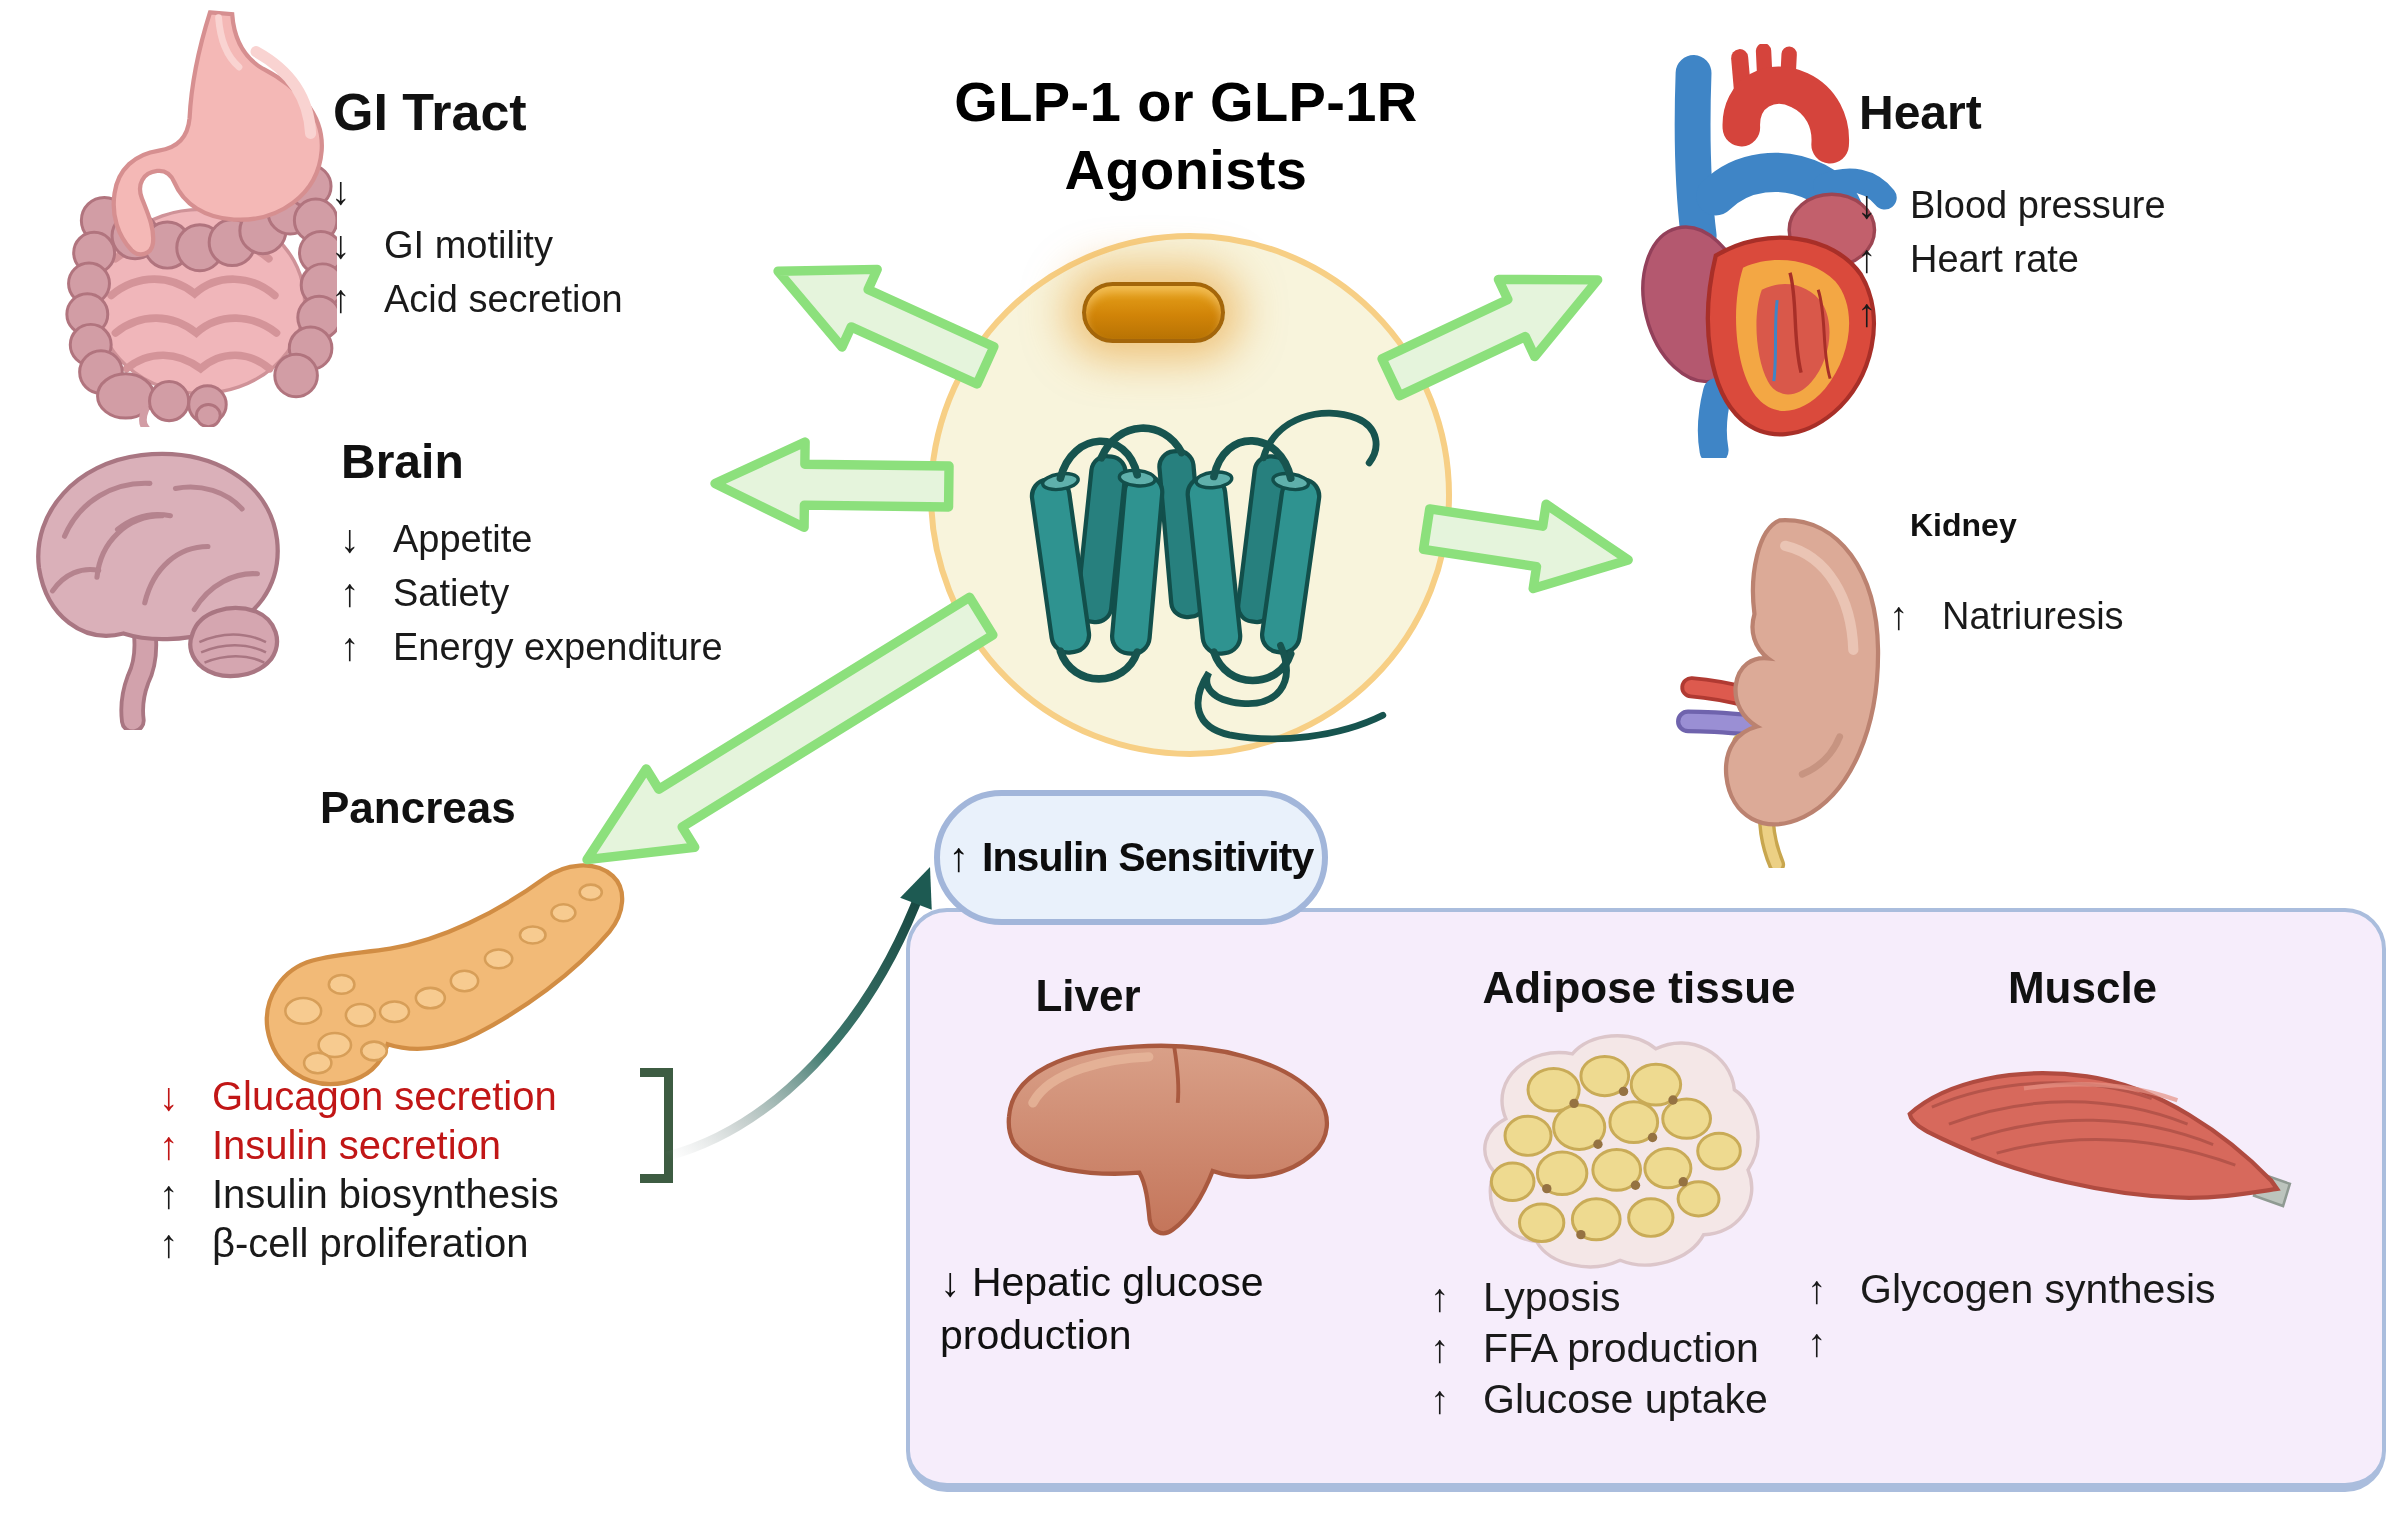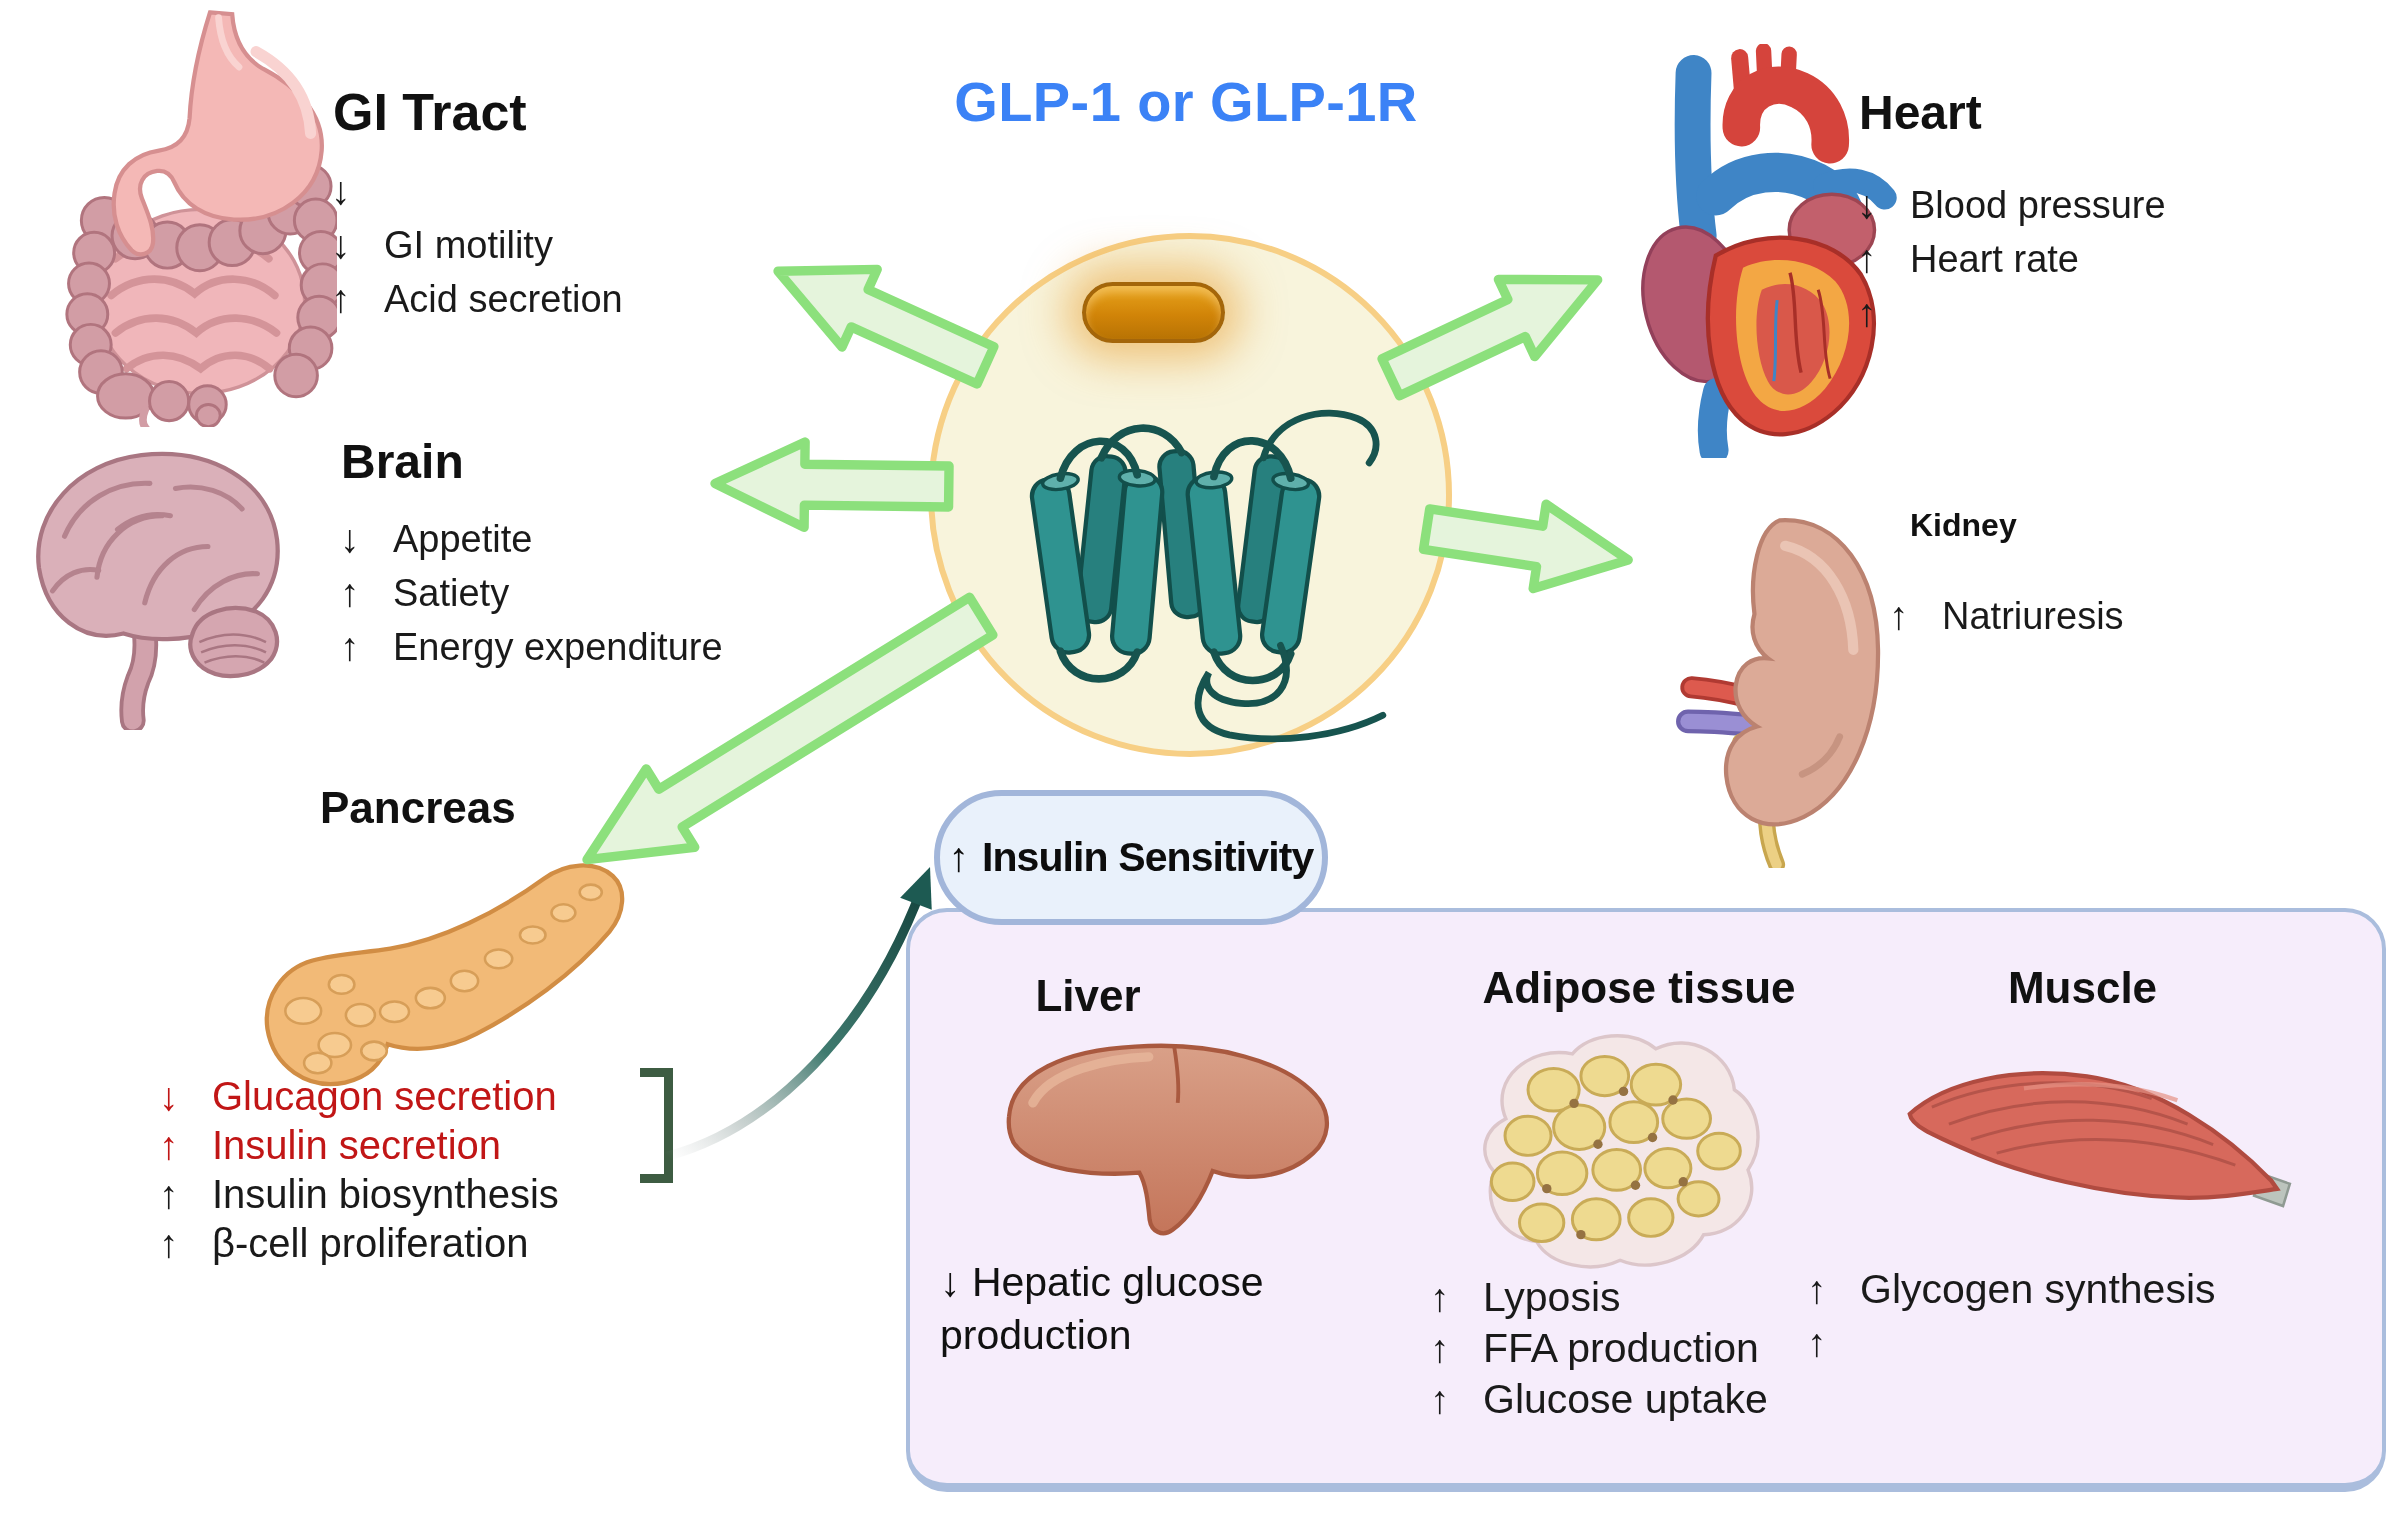--- a/index.html
+++ b/index.html
@@ -2,21 +2,21 @@
 <html style="font-size:13.7px"><head>
 <meta charset="utf-8">
 <style>
   html,body{margin:0;padding:0;background:#fff;}
   .canvas{position:relative;width:2401px;height:1519px;background:#ffffff;overflow:hidden;
           font-family:"Liberation Sans","DejaVu Sans",sans-serif;color:#1a1a1a;}
   .abs{position:absolute;}
   .heading{font-weight:700;font-size:46px;color:#111;white-space:nowrap;}
   .list .li{display:flex;align-items:baseline;gap:12px;font-size:38px;line-height:54px;white-space:nowrap;}
   .list .arr{display:inline-block;width:41px;font-size:39px;}
-  .title{font-weight:700;font-size:56px;line-height:68px;color:#3b82f6;text-align:center;letter-spacing:0.4px;}
+  .title{font-weight:700;font-size:56px;line-height:68px;color:#000000;text-align:center;letter-spacing:0.4px;}
   .circle{position:absolute;left:928px;top:233px;width:512px;height:512px;border-radius:50%;
           background:#f8f4dc;border:6px solid #f7cf85;z-index:2;}
   .pill{position:absolute;left:1082px;top:282px;width:135px;height:53px;border-radius:31px;
         background:linear-gradient(180deg,#e8a41c 0%,#d18408 55%,#b87304 100%);
         border:4.3px solid #a4660a;z-index:3;
         box-shadow:0 0 41px 17px rgba(232,150,30,.5), inset 0 6.8px 8.5px rgba(255,220,150,.45);}
   .badge{position:absolute;left:934px;top:790px;width:394px;height:135px;border-radius:72px;
          background:#e9f1fb;border:6px solid #a2b6da;z-index:6;display:flex;align-items:center;justify-content:center;
          gap:13.7px;font-weight:700;font-size:41px;letter-spacing:-0.9px;color:#0d0d0d;box-sizing:border-box;}
   .panel{position:absolute;left:906px;top:908px;width:1480px;height:584px;border-radius:41px;
@@ -92,20 +92,21 @@
         </g>
     </g>
     <g>
       <path d="M782,1355 C905,1322 1018,1206 1080,1042" stroke="url(#tg)" stroke-width="11" fill="none" stroke-linecap="round"></path>
       <path d="M1090,1016 L1092,1066 L1055,1052 Z" fill="#1d5a52"></path>
     </g>
   </svg>
 
   <div class="abs title" style="left:870px;top:68px;width:632px;">
     <div>GLP-1 or GLP-1R</div>
+    <div>Agonists</div>
   </div>
 
   <svg class="abs" style="left:43px;top:6.8px;" width="294" height="420" viewBox="0 0 345 492">
     <ellipse cx="185" cy="345" rx="122" ry="108" fill="#f0b6ba" stroke="#cf9298" stroke-width="4"></ellipse>
     <g stroke="#d49499" stroke-width="9" fill="none" stroke-linecap="round">
       <path d="M85,295 C115,272 150,272 175,293 C200,272 240,272 265,295"></path>
       <path d="M80,338 C112,312 150,314 178,336 C205,312 245,314 272,338"></path>
       <path d="M85,382 C115,358 152,360 180,382 C207,358 246,360 274,382"></path>
       <path d="M98,424 C125,402 158,404 185,424 C210,402 242,404 266,424"></path>
     </g>

